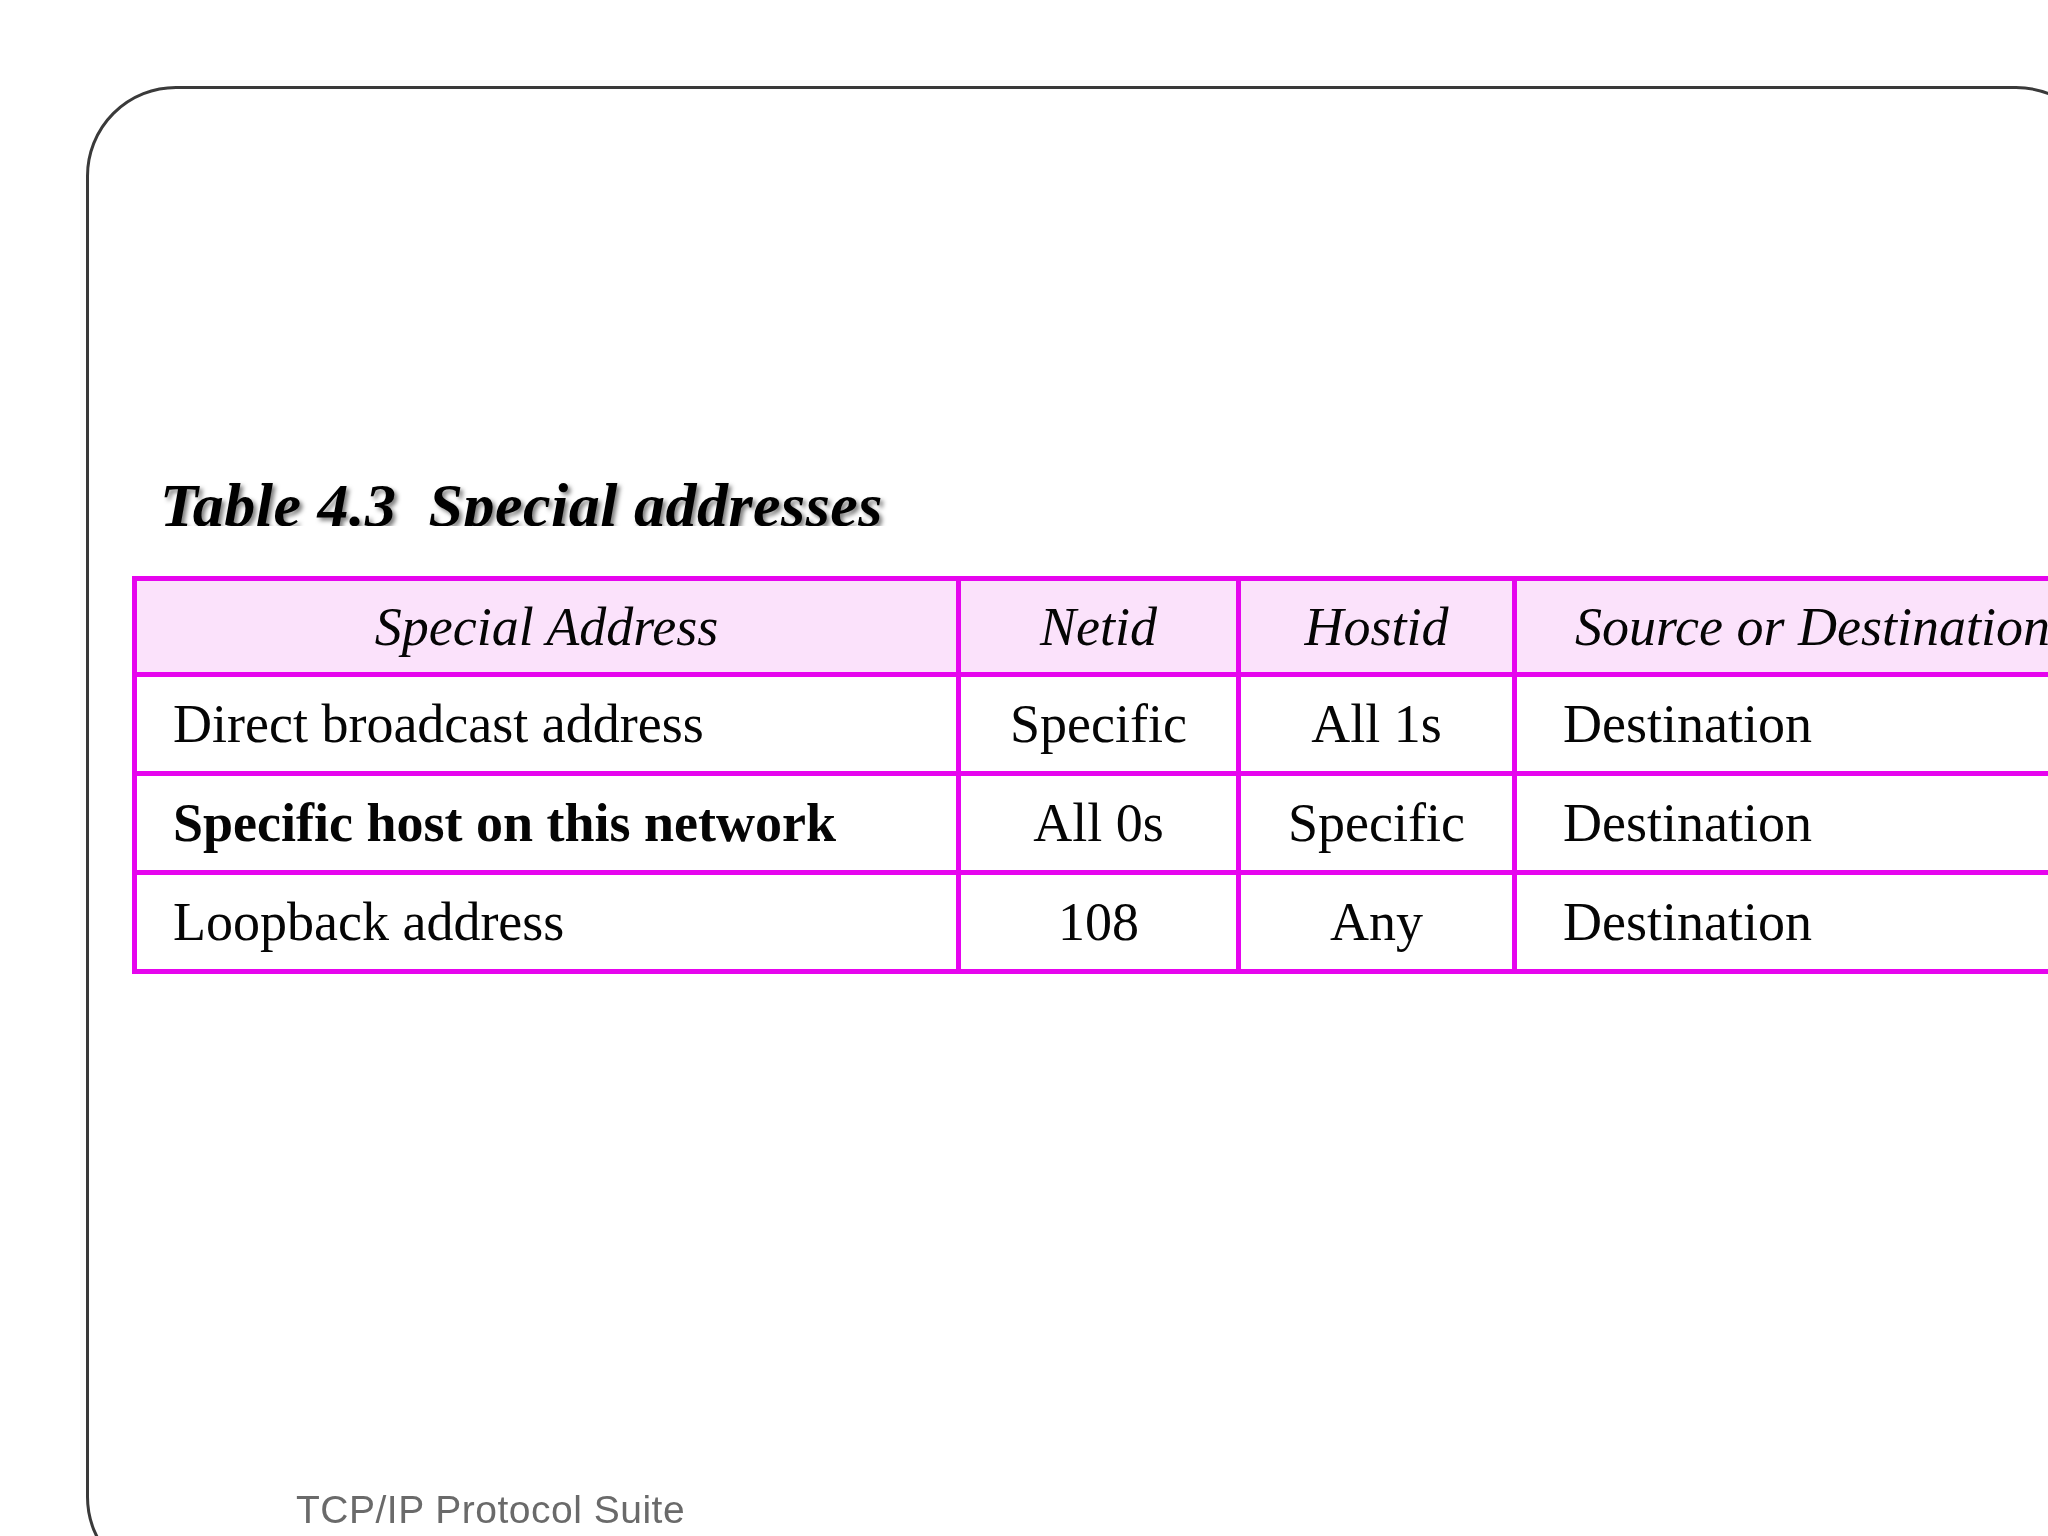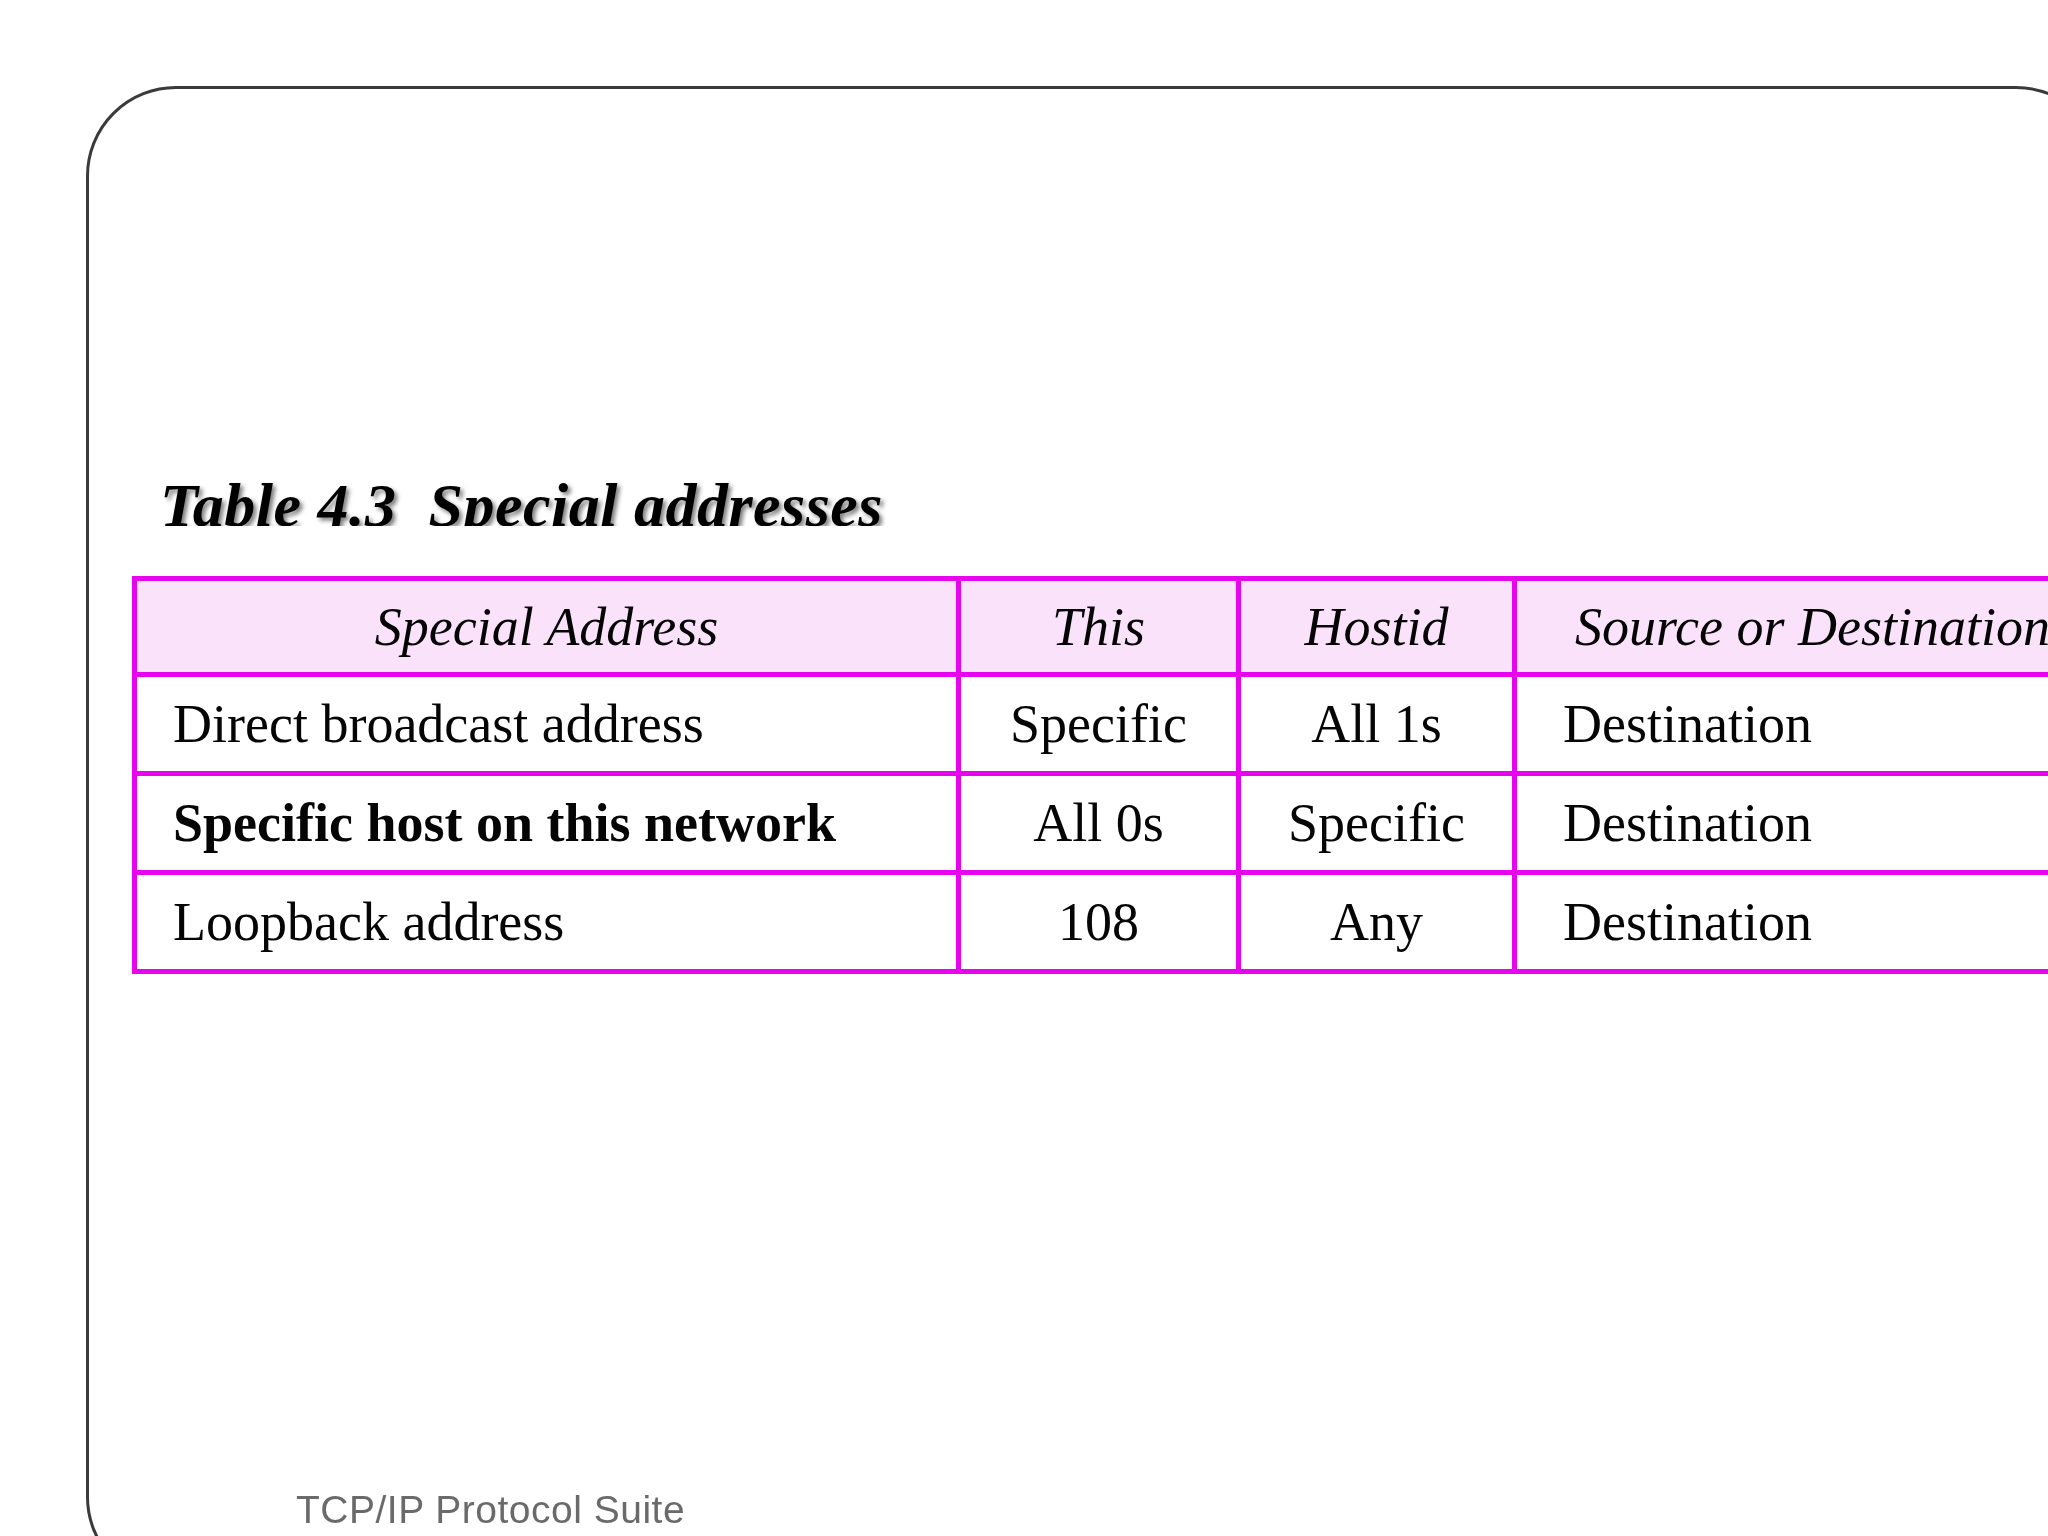--- a/index.html
+++ b/index.html
@@ -85,21 +85,21 @@
     <table class="special">
       <colgroup>
         <col style="width:824px">
         <col style="width:280px">
         <col style="width:276px">
         <col style="width:596px">
       </colgroup>
       <thead>
         <tr>
           <th>Special Address</th>
-          <th>This</th>
+          <th>Netid</th>
           <th>Hostid</th>
           <th>Source or Destination</th>
         </tr>
       </thead>
       <tbody>
         <tr>
           <td class="c1">Direct broadcast address</td>
           <td class="c2">Specific</td>
           <td class="c3">All 1s</td>
           <td class="c4">Destination</td>

